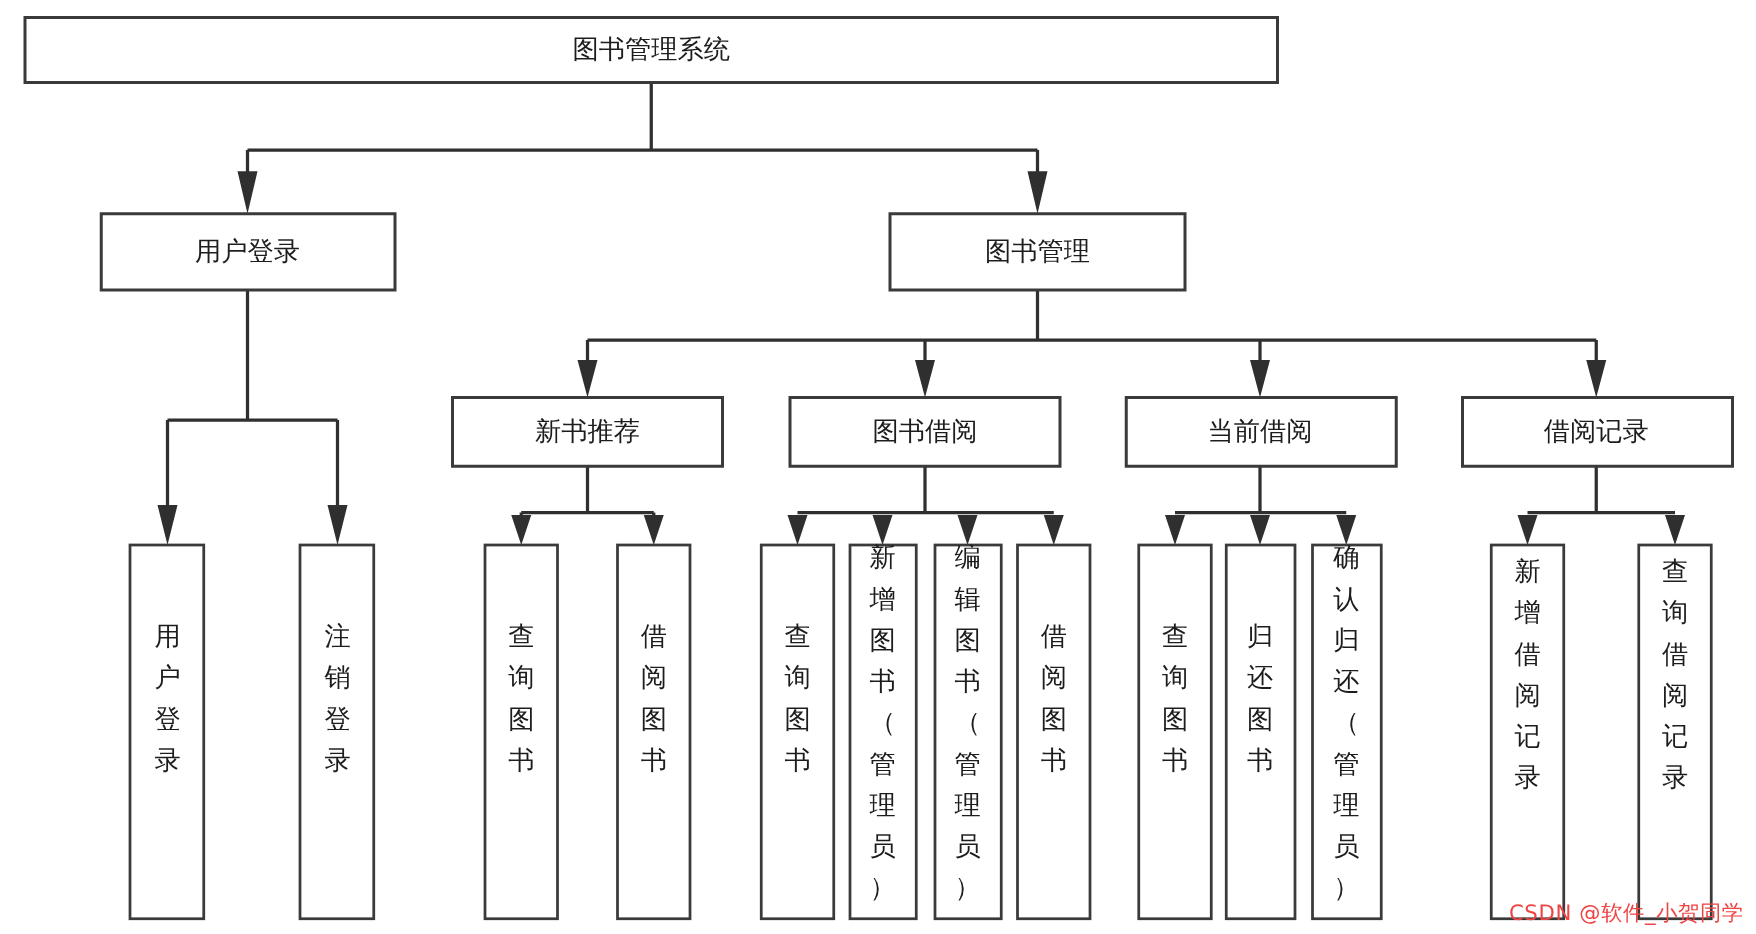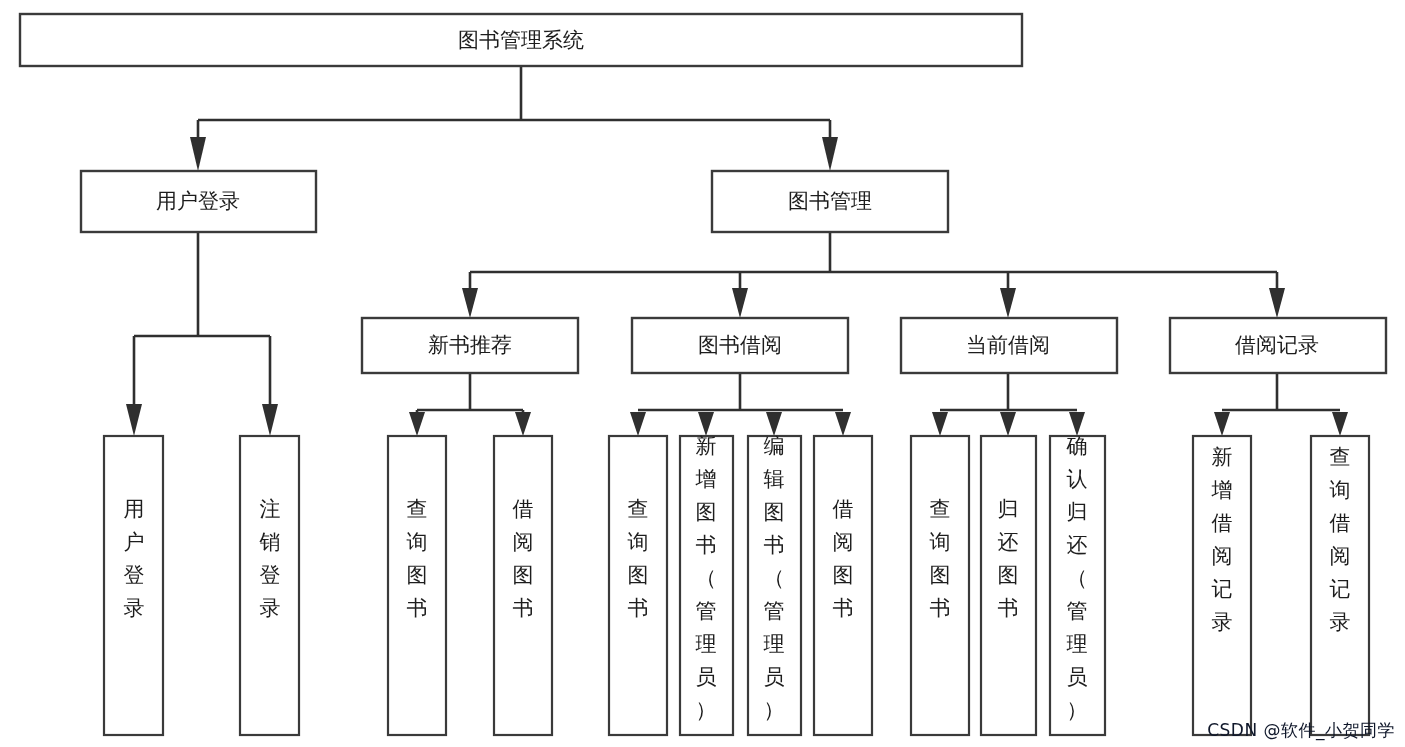--- a/index.html
+++ b/index.html
@@ -60,21 +60,21 @@
     font-size: 21px;
     text-anchor: middle;
     white-space: pre;
   }
   .watermark {
     position: absolute;
     right: 10px;
     bottom: 5px;
     font-family: "DejaVu Sans", "Liberation Sans", sans-serif;
     font-size: 17px;
-    color: #0f172a;
+    color: #ef4444;
     letter-spacing: 0.5px;
     user-select: none;
     pointer-events: none;
   }
 </style>
 </head>
 <body>
 
 <div id="diagram-root">
 

